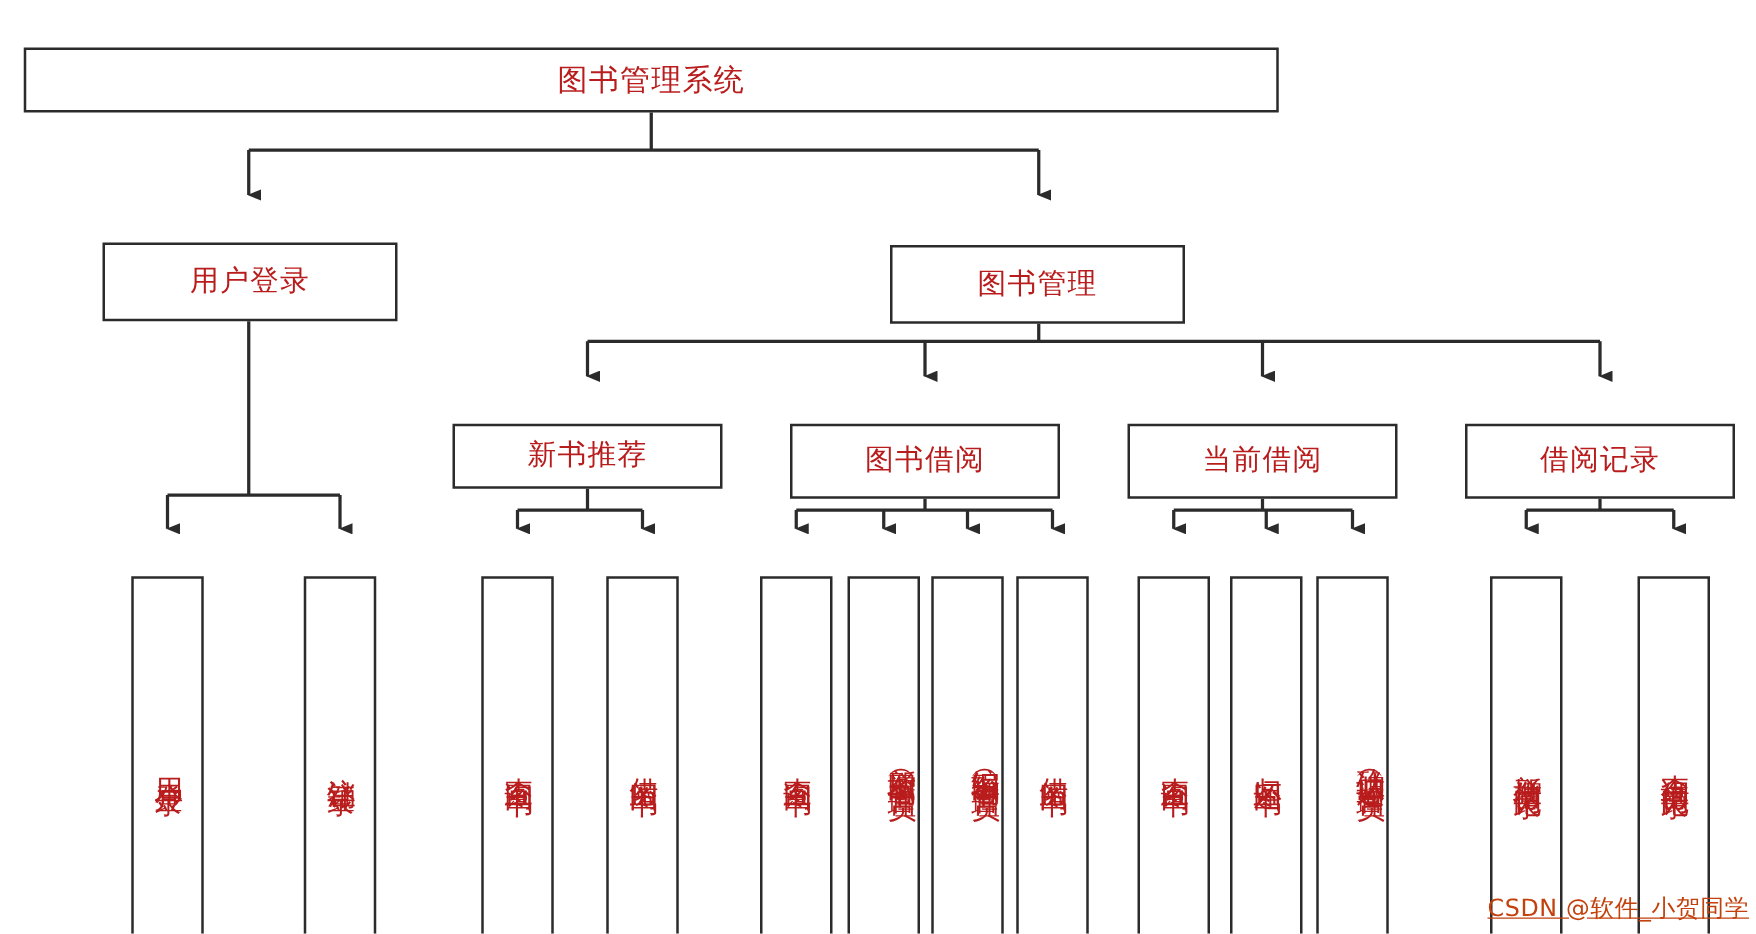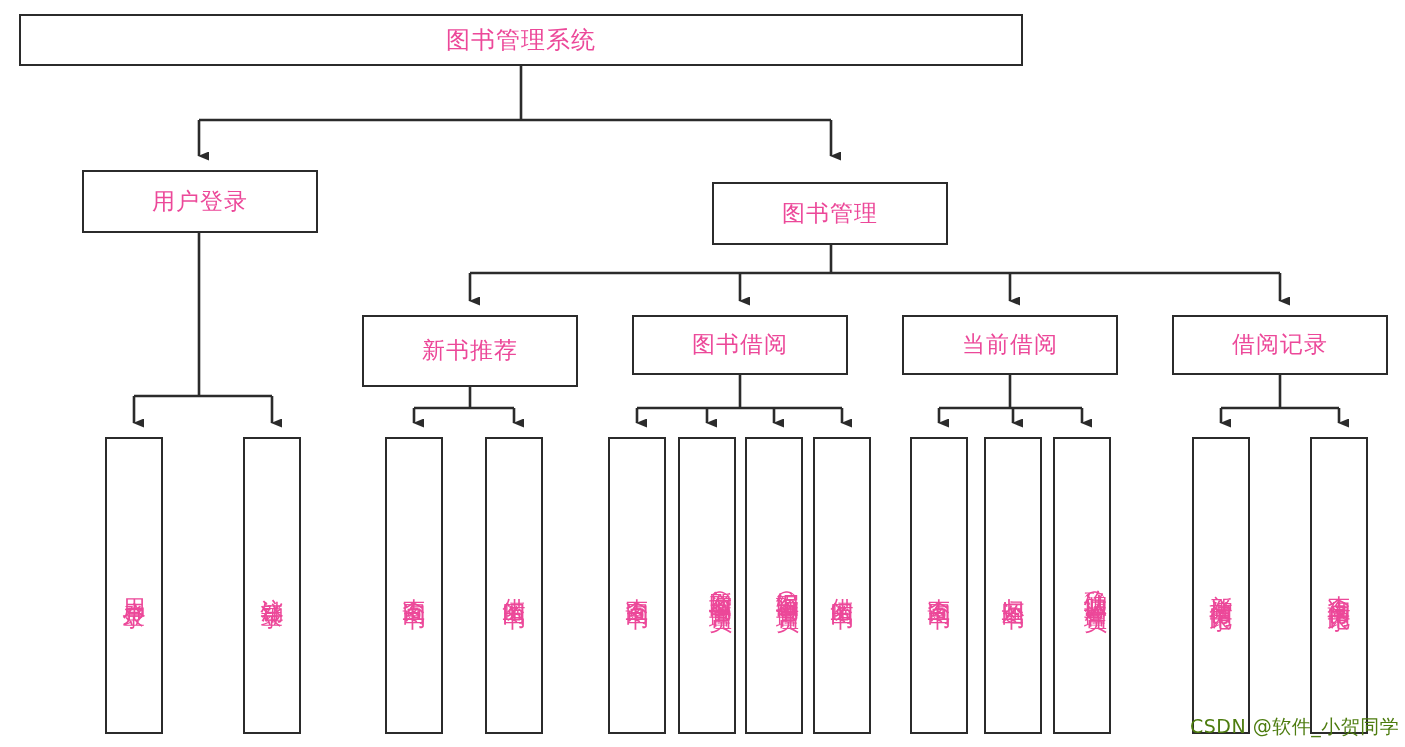--- a/index.html
+++ b/index.html
@@ -27,21 +27,22 @@
     pointer-events: none;
   }
   .node {
     position: absolute;
     box-sizing: border-box;
     border: 2.5px solid #2b2b2b;
     background: #ffffff;
     display: flex;
     align-items: center;
     justify-content: center;
-    color: #ec4899;
+    color: #b91c1c;
+    margin-top: 24px;
   }
   .node.horizontal {
     font-size: 23px;
     letter-spacing: 1px;
     line-height: 1.2;
   }
   .node.vertical {
     writing-mode: vertical-rl;
     text-orientation: upright;
     font-size: 23px;
@@ -54,24 +55,25 @@
     writing-mode: vertical-rl;
     text-orientation: upright;
     display: block;
   }
   .node.root {
     font-size: 24px;
   }
   .watermark {
     position: absolute;
     font-size: 19px;
-    color: #4d7c0f;
+    color: #c2410c;
     letter-spacing: 0.5px;
     white-space: nowrap;
     font-family: "DejaVu Sans", "Liberation Sans", sans-serif;
+    text-decoration: underline;
   }
 </style>
 </head>
 <body>
 
 <div id="diagram">
 
   <svg class="connectors" viewBox="0 0 1405 747">
     <defs>
       <marker id="arrowhead" markerWidth="9" markerHeight="11" refX="4.5" refY="10" orient="auto" markerUnits="userSpaceOnUse">
@@ -125,25 +127,25 @@
     </g>
   </svg>
 
   <div class="node horizontal root" style="left:19px; top:14px; width:1004px; height:52px;">
     <span>图书管理系统</span>
   </div>
 
   <div class="node horizontal" style="left:82px; top:170px; width:236px; height:63px;">
     <span>用户登录</span>
   </div>
-  <div class="node horizontal" style="left:712px; top:182px; width:236px; height:63px;text-align:center;">
+  <div class="node horizontal" style="left:712px; top:172px; width:236px; height:63px;text-align:center;">
     <span>图书管理</span>
   </div>
 
-  <div class="node horizontal" style="left:362px; top:315px; width:216px; height:72px;">
+  <div class="node horizontal" style="left:362px; top:315px; width:216px; height:52px;">
     <span>新书推荐</span>
   </div>
   <div class="node horizontal" style="left:632px; top:315px; width:216px; height:60px;align-items:center;">
     <span>图书借阅</span>
   </div>
   <div class="node horizontal" style="left:1172px; top:315px; width:216px; height:60px;">
     <span>借阅记录</span>
   </div>
   <div class="node horizontal" style="left:902px; top:315px; width:216px; height:60px;">
     <span>当前借阅</span>

